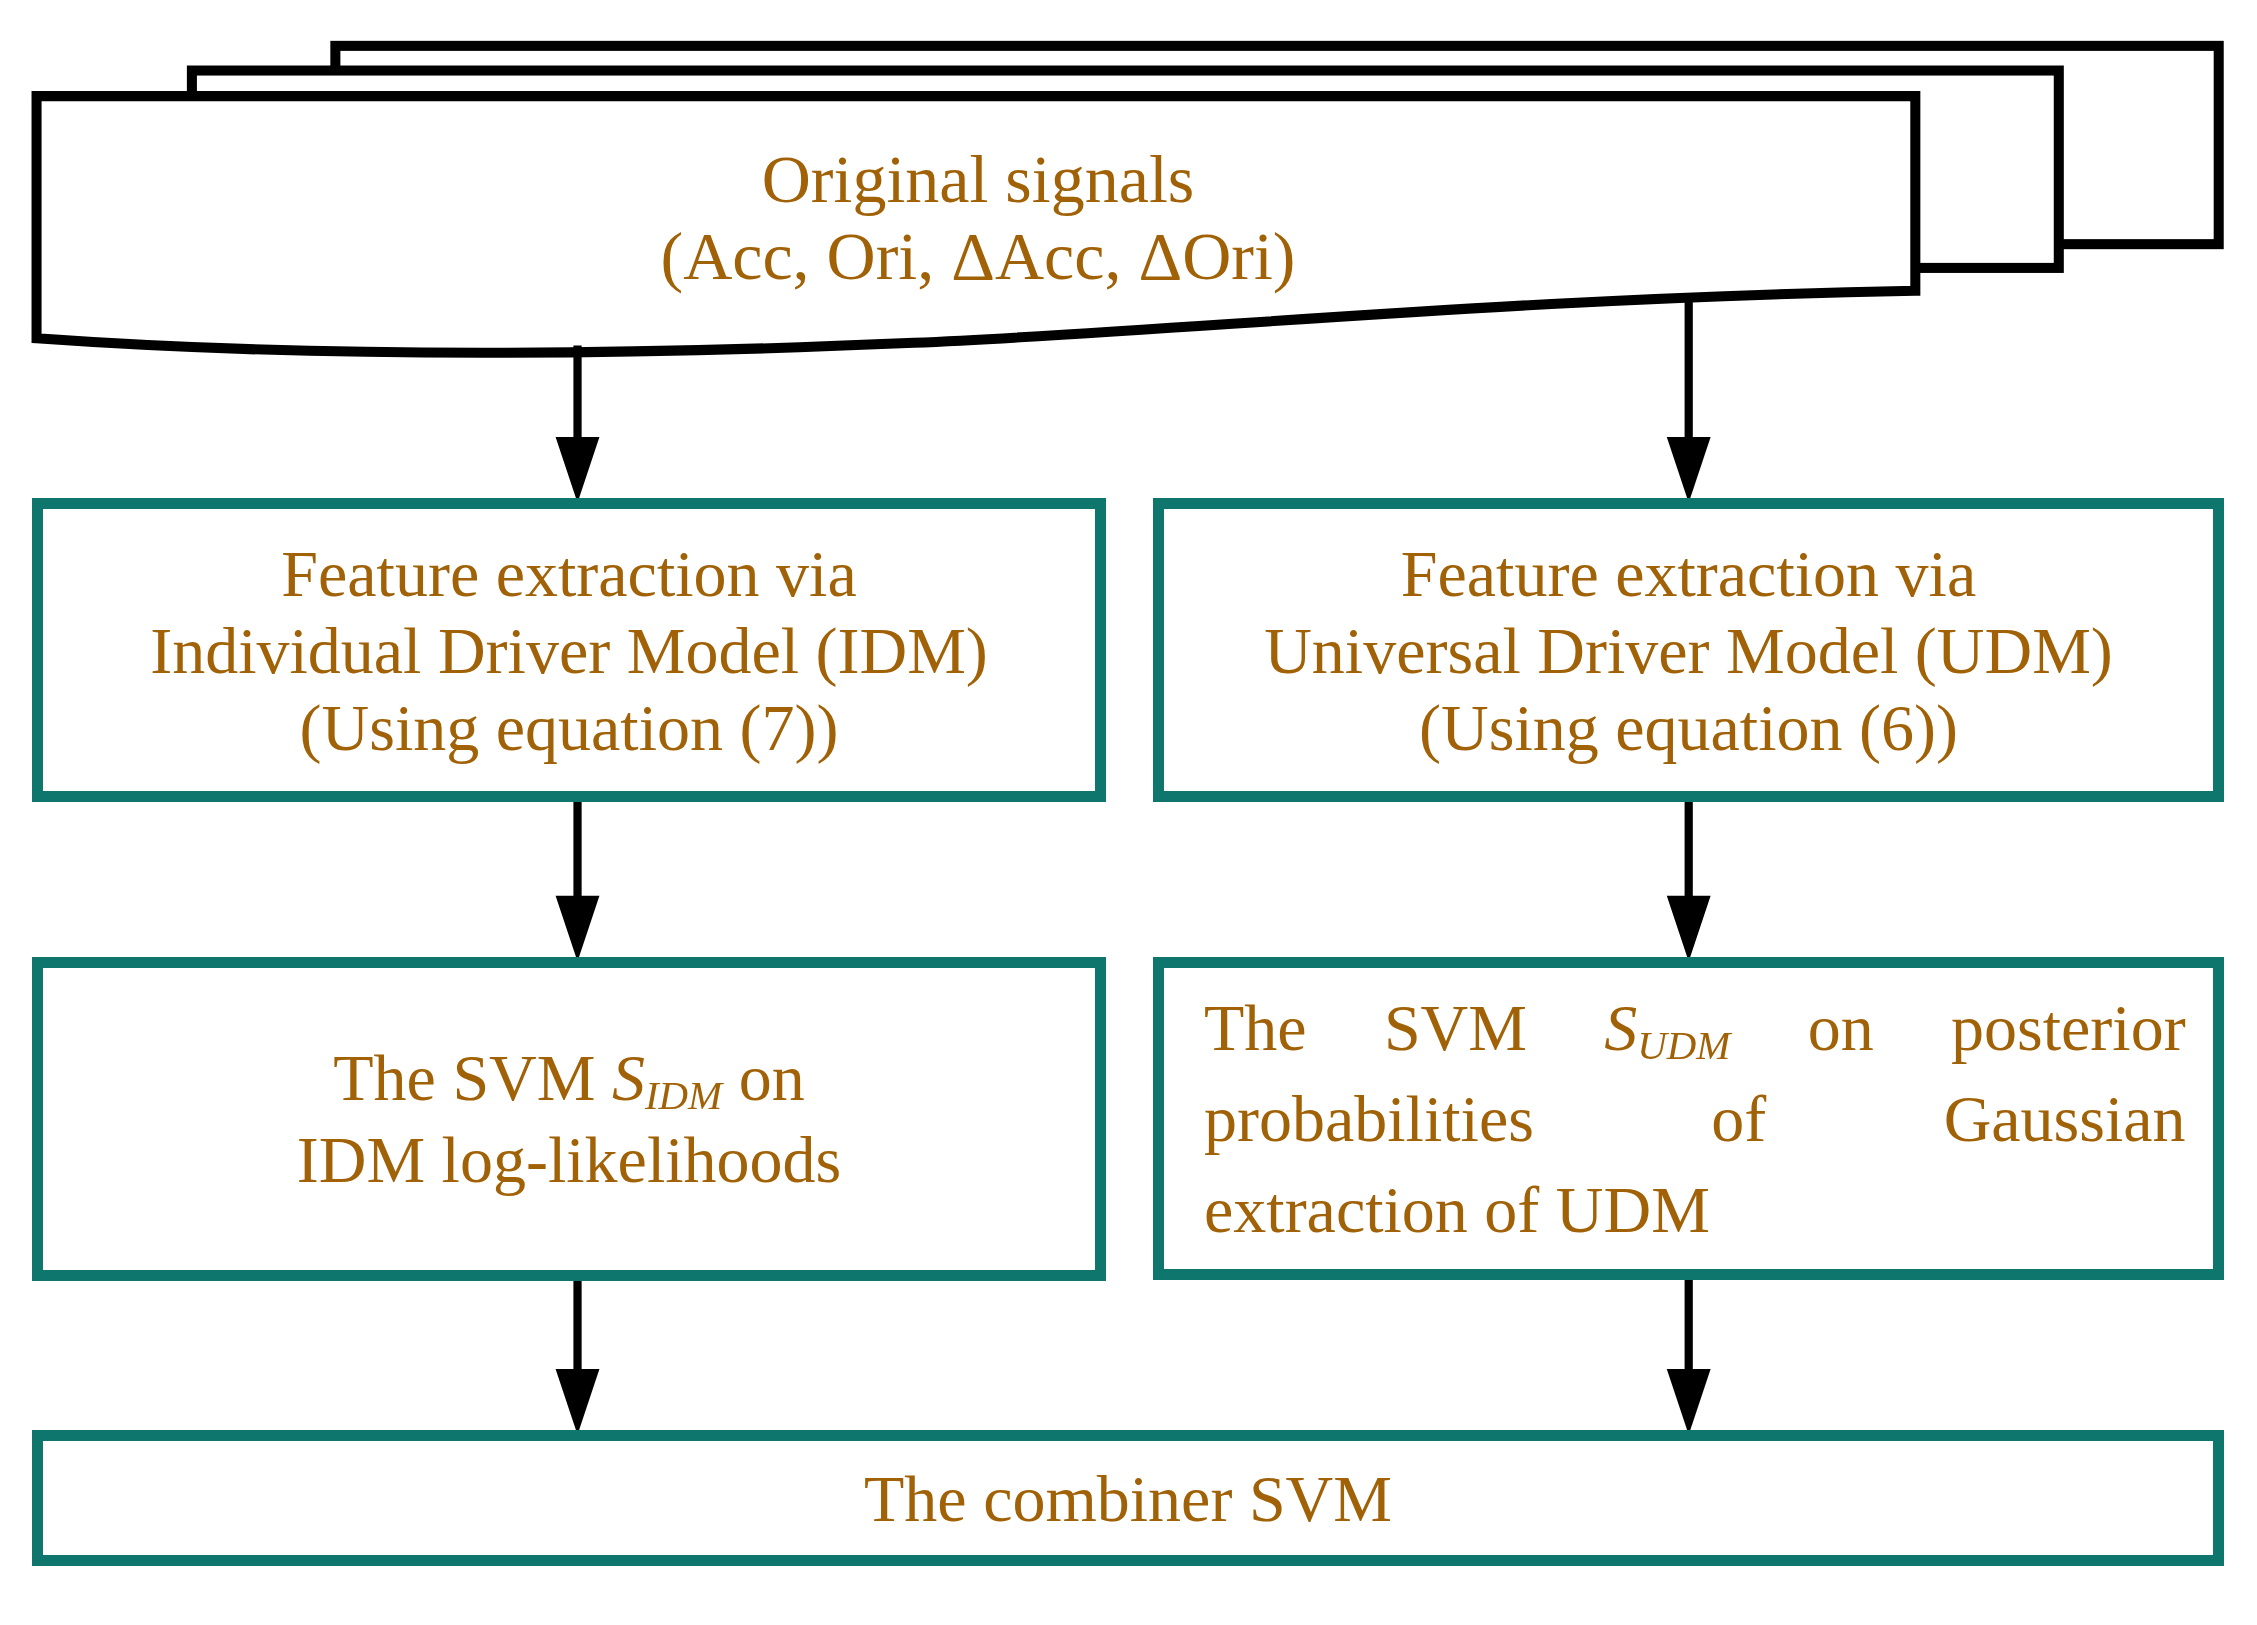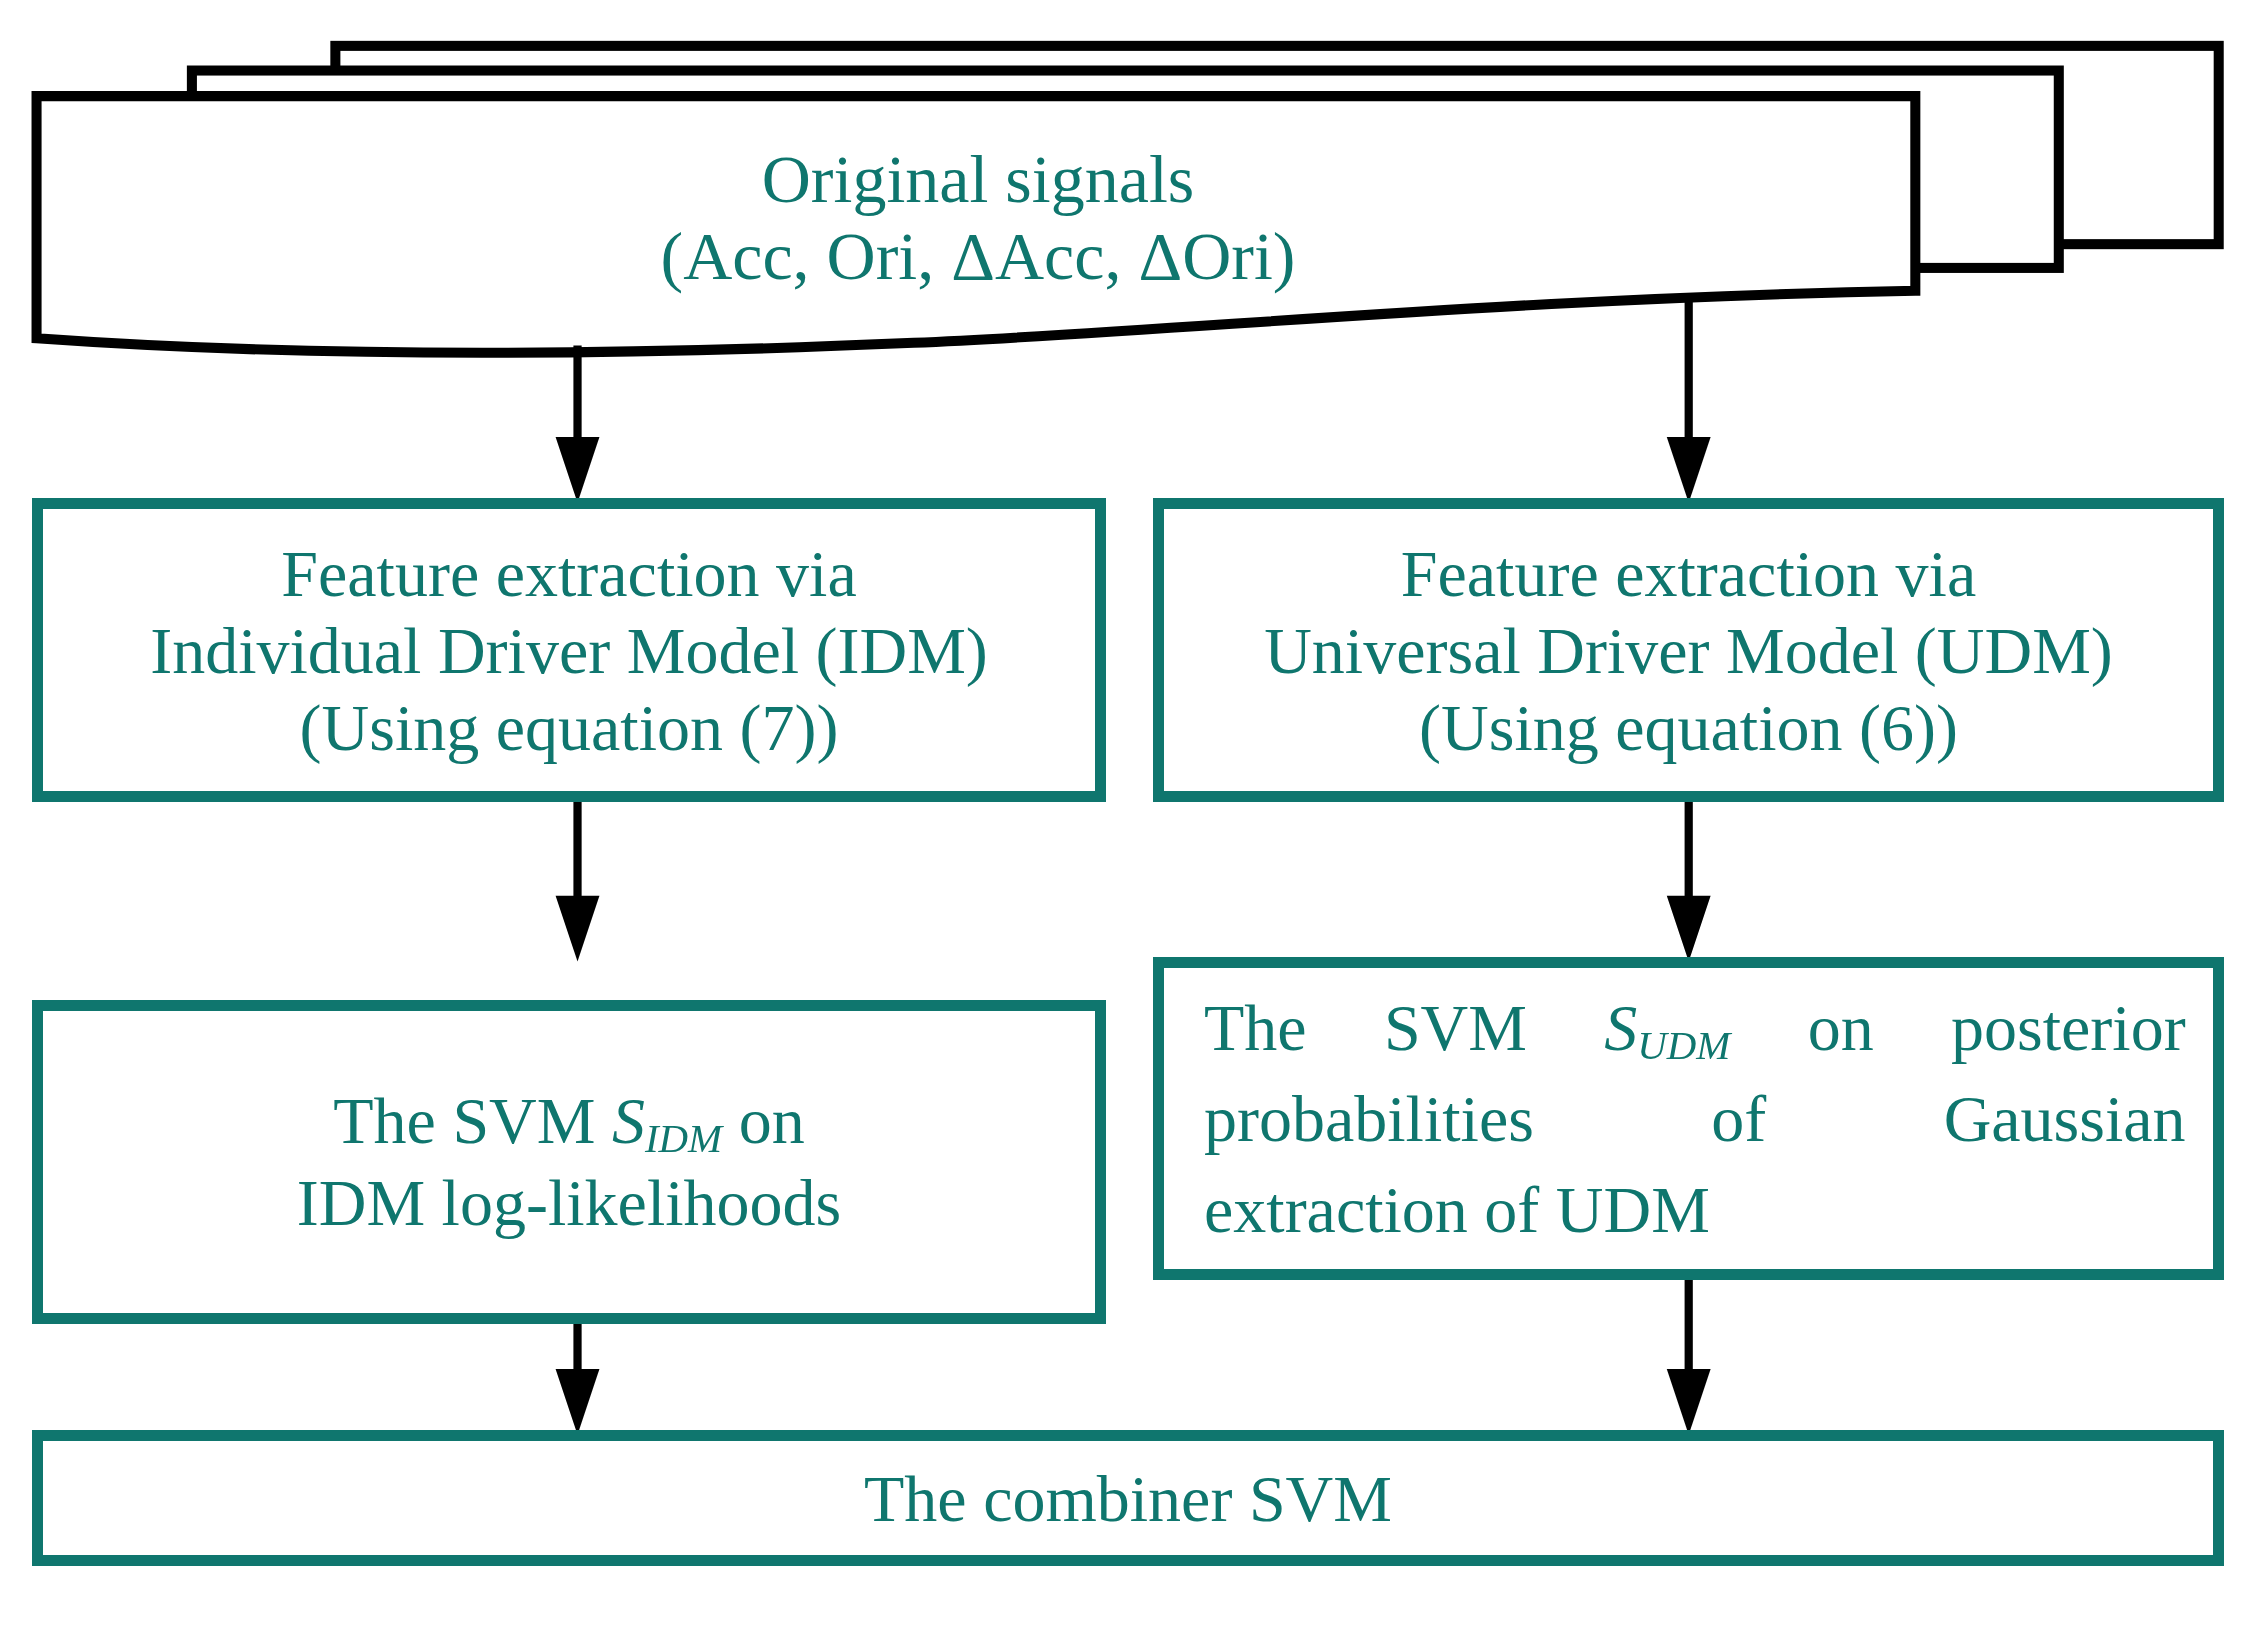--- a/index.html
+++ b/index.html
@@ -3,39 +3,39 @@
 <meta charset="utf-8">
 <style>
   html, body { margin: 0; padding: 0; background: #ffffff; }
   .stage {
     position: relative;
     width: 2258px;
     height: 1626px;
     background: #ffffff;
     overflow: hidden;
     font-family: "Liberation Serif", "DejaVu Serif", serif;
-    color: #0f766e;
+    color: #a16207;
   }
   .layer { position: absolute; left: 0; top: 0; width: 2258px; height: 1626px; }
 
   .box {
     position: absolute;
     box-sizing: border-box;
     border: 11px solid #0f766e;
     background: #ffffff;
     display: flex;
     flex-direction: column;
     justify-content: center;
     text-align: center;
     font-size: 66px;
     line-height: 77px;
   }
   #box-feature-idm { left: 32px;   top: 498px;  width: 1074px; height: 304px; }
   #box-feature-udm { left: 1153px; top: 498px;  width: 1071px; height: 304px; }
-  #box-svm-idm     { left: 32px;   top: 957px; width: 1074px; height: 324px; line-height: 82px; margin-top: 43px; }
+  #box-svm-idm     { left: 32px;   top: 957px; width: 1074px; height: 324px; line-height: 82px; }
   #box-svm-udm     { left: 1153px; top: 957px; width: 1071px; height: 323px;
                      line-height: 91px; padding: 0 27.4px 0 40px; }
   #box-combiner    { left: 32px;   top: 1430px; width: 2192px; height: 136px; }
 
   #box-svm-udm .jline { text-align: justify; text-align-last: justify; }
   #box-svm-udm .jline-last { text-align: left; text-align-last: left; }
 
   .doc-label {
     position: absolute;
     left: 55px; top: 108px; width: 1846px; height: 219px;

